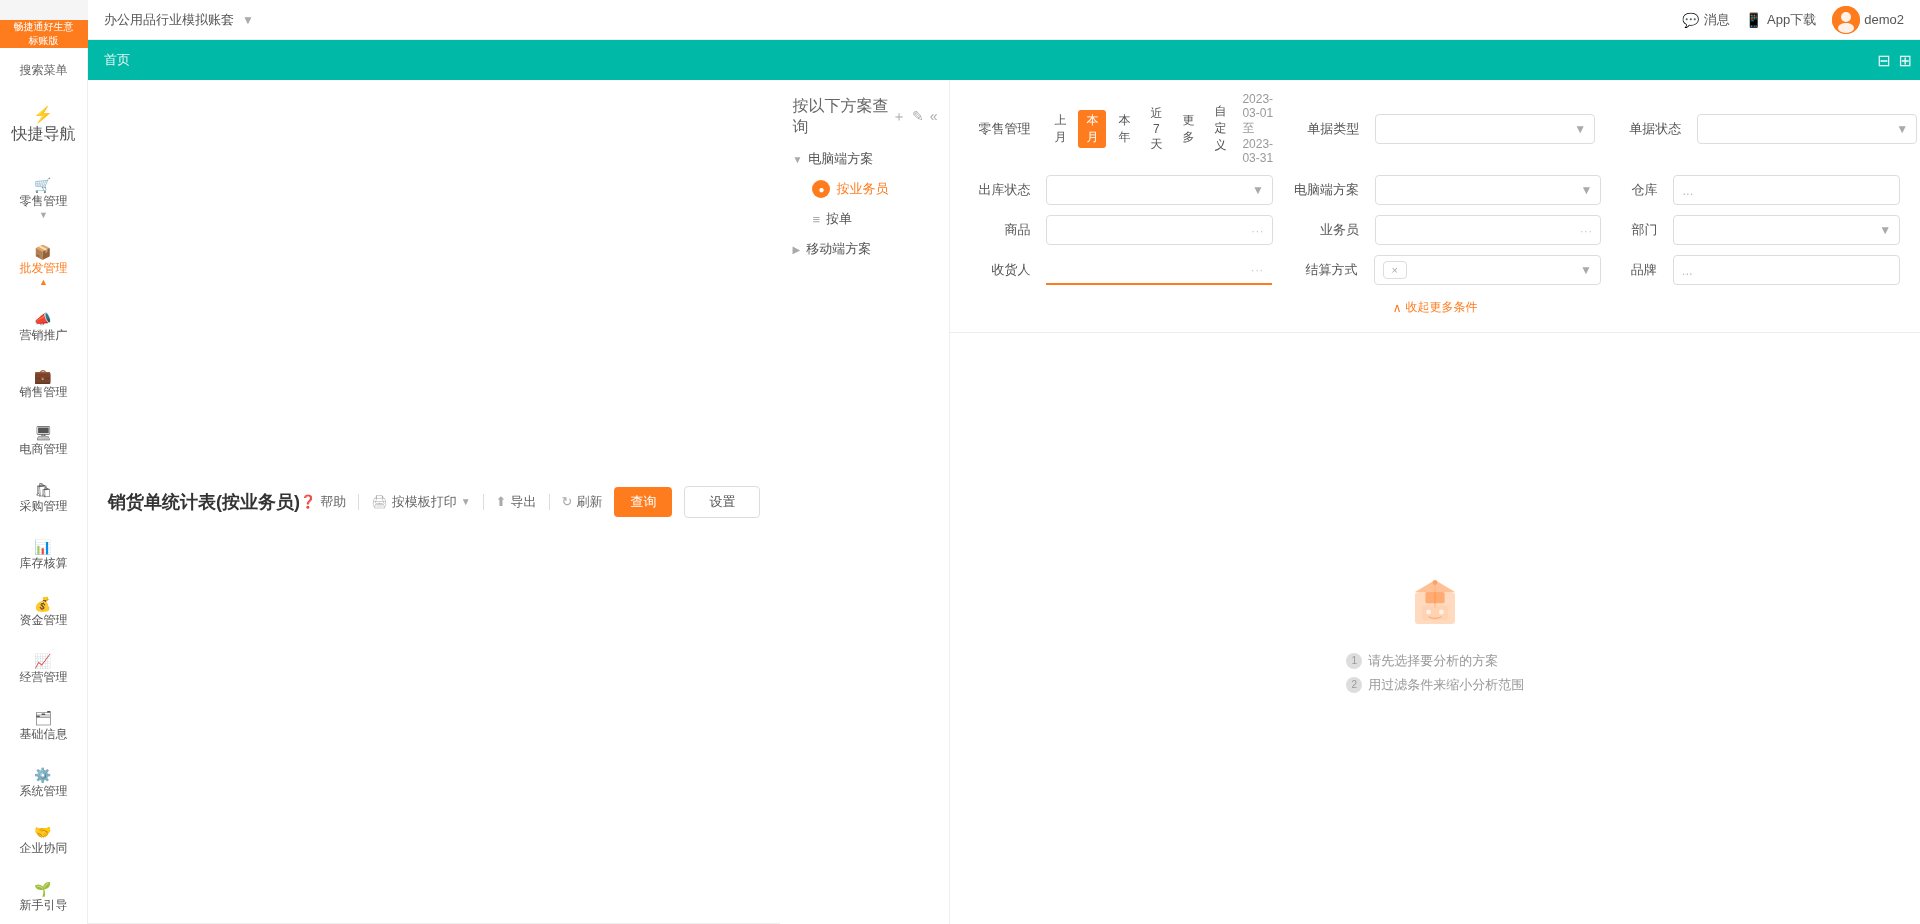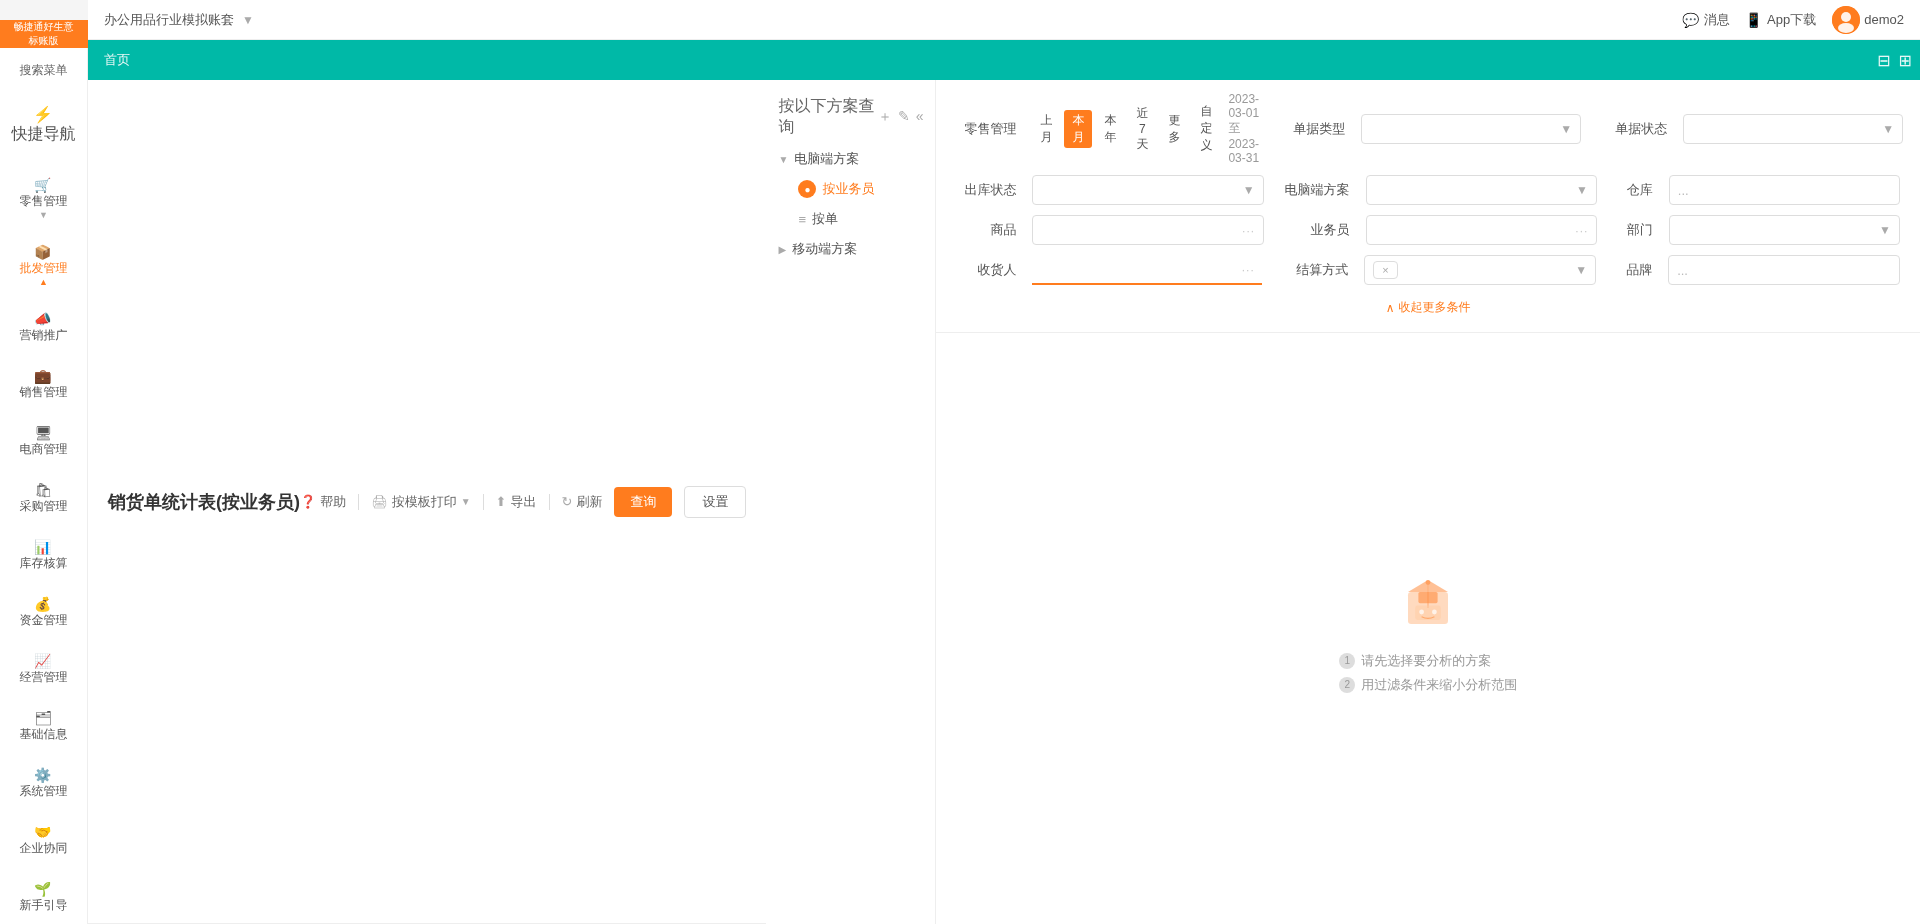--- a/index.html
+++ b/index.html
@@ -36,21 +36,21 @@
     
     .content { flex: 1; background: #fde047; overflow: auto; display: flex; flex-direction: row; }
 
     
     .page-header { background: #fff; padding: 12px 20px; display: flex; align-items: center; justify-content: space-between; border-bottom: 1px solid #eee; flex-shrink: 0; }
     .page-title { font-size: 18px; font-weight: bold; color: #333; }
     .page-actions { display: flex; align-items: center; gap: 12px; font-size: 13px; color: #666; }
     .page-action-item { display: flex; align-items: center; gap: 4px; cursor: pointer; }
     .page-action-divider { width: 1px; height: 16px; background: #ddd; }
     .btn-primary { background: #ff7c1e; color: #fff; border: none; padding: 6px 16px; border-radius: 4px; cursor: pointer; font-size: 13px; }
-    .btn-setting { background: #fff; color: #555; border: 1px solid #ddd; padding: 6px 17px; border-radius: 4px; cursor: pointer; font-size: 13px; }
+    .btn-setting { background: #fff; color: #555; border: 1px solid #ddd; padding: 6px 24px; border-radius: 4px; cursor: pointer; font-size: 13px; }
 
     
     .body-layout { display: flex; flex: 1; overflow: hidden; }
 
     
     .left-panel { width: 170px; background: #fff; border-right: 1px solid #eee; flex-shrink: 0; padding: 10px 0; overflow-y: auto; }
     .left-panel-title { font-size: 13px; color: #666; padding: 6px 12px; display: flex; align-items: center; justify-content: space-between; }
     .left-panel-title-actions { display: flex; gap: 6px; }
     .left-panel-icon { cursor: pointer; color: #aaa; font-size: 14px; }
     .tree-item { padding: 6px 12px; cursor: pointer; font-size: 13px; color: #555; display: flex; align-items: center; gap: 6px; }

